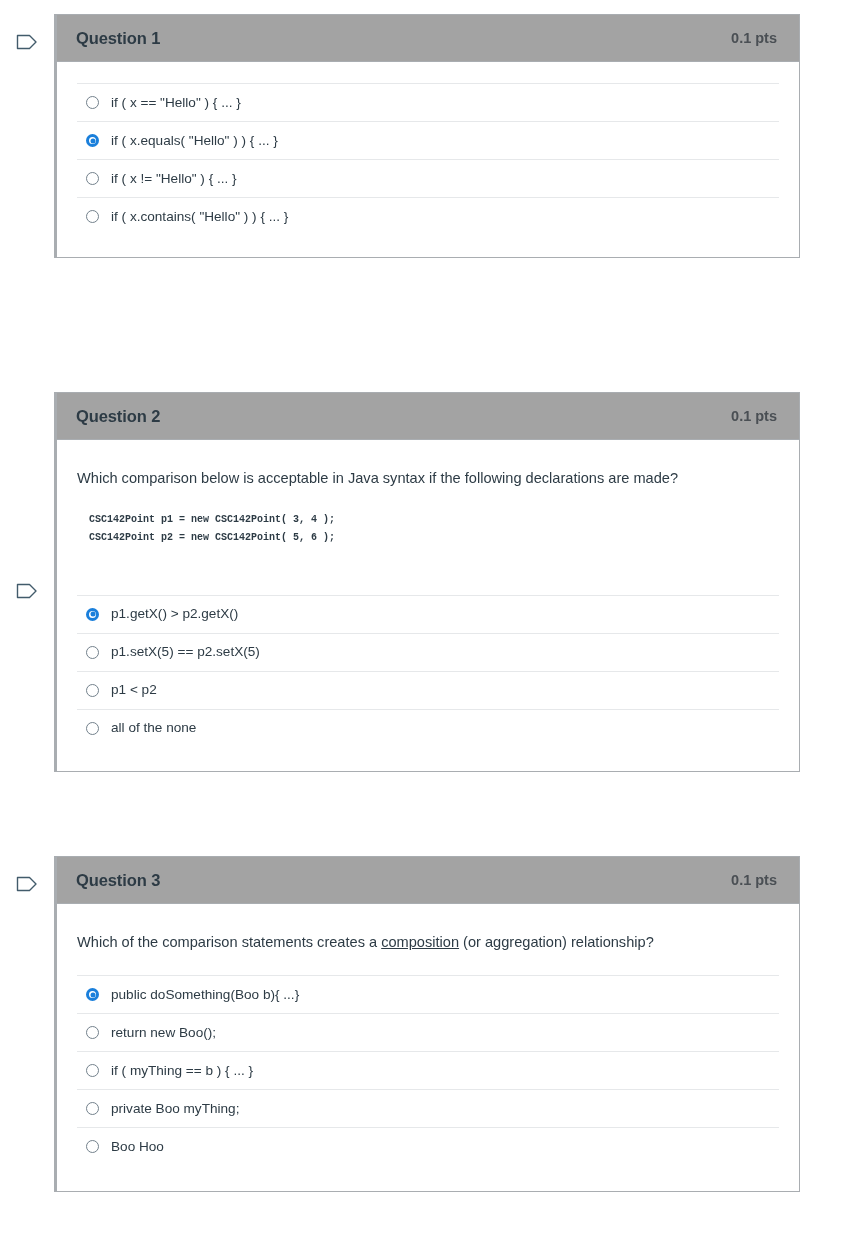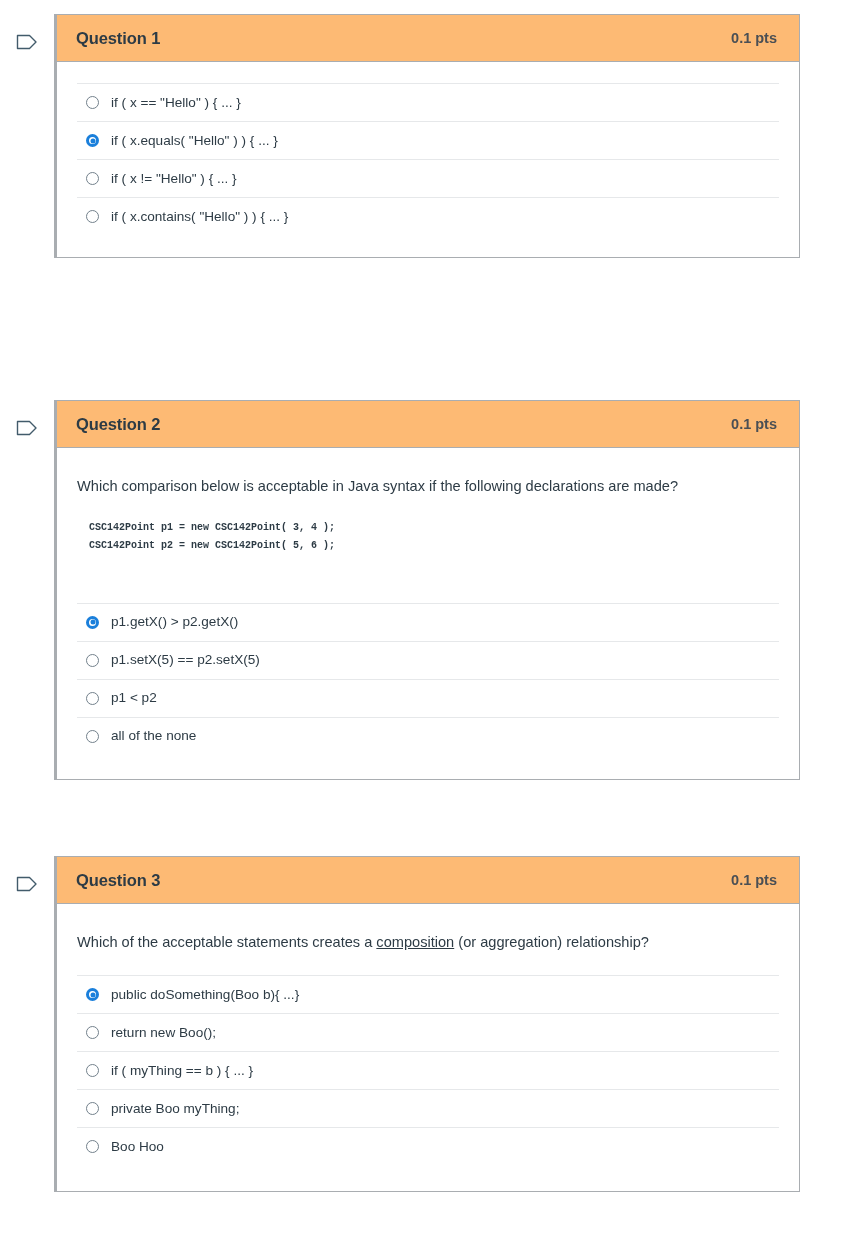--- a/index.html
+++ b/index.html
@@ -50,21 +50,21 @@
     flex: 0 0 746px;
     width: 746px;
     border: 1px solid #a9adb1;
     border-left-width: 3px;
     border-left-color: #a9adb1;
     background: #ffffff;
     box-sizing: border-box;
   }
 
   .q-header {
-    background: #fdba74;
+    background: #a3a3a3;
     border-bottom: 1px solid #a9adb1;
     height: 47px;
     display: flex;
     align-items: center;
     justify-content: space-between;
     padding: 0 22px 0 19px;
     box-sizing: border-box;
   }
 
   .q-title {
@@ -188,21 +188,21 @@
           <div class="answer-row">
             <span class="radio"></span>
             <span class="answer-text">if ( x.contains( "Hello" ) ) { ... }</span>
           </div>
         </div>
         <div class="card-tail"></div>
       </div>
     </div>
   </div>
 
-  <div class="question-block" style="top:400px;">
+  <div class="question-block" style="top:392px;align-items:center;">
     <div class="flag-gutter">
       <span class="flag-icon">
         <svg viewBox="0 0 22 20" width="22" height="20" aria-hidden="true">
           <path d="M1.5 3.5 H13.5 L20 10 L13.5 16.5 H1.5 Z" fill="none" stroke="#425b6b" stroke-width="1.4" stroke-linejoin="round"></path>
         </svg>
       </span>
     </div>
     <div class="q-card">
       <div class="q-header">
         <span class="q-title">Question 2</span>
@@ -242,21 +242,21 @@
           <path d="M1.5 3.5 H13.5 L20 10 L13.5 16.5 H1.5 Z" fill="none" stroke="#425b6b" stroke-width="1.4" stroke-linejoin="round"></path>
         </svg>
       </span>
     </div>
     <div class="q-card">
       <div class="q-header">
         <span class="q-title">Question 3</span>
         <span class="q-points">0.1 pts</span>
       </div>
       <div class="q-body">
-        <p class="q-text"><span>Which of the acceptable statements creates a </span><span class="u">composition</span><span> (or aggregation) relationship?</span></p>
+        <p class="q-text"><span>Which of the comparison statements creates a </span><span class="u">composition</span><span> (or aggregation) relationship?</span></p>
         <div class="answers" style="margin-top:22px;">
           <div class="answer-row">
             <span class="radio selected"></span>
             <span class="answer-text">public doSomething(Boo b){ ...}</span>
           </div>
           <div class="answer-row">
             <span class="radio"></span>
             <span class="answer-text">return new Boo();</span>
           </div>
           <div class="answer-row">

